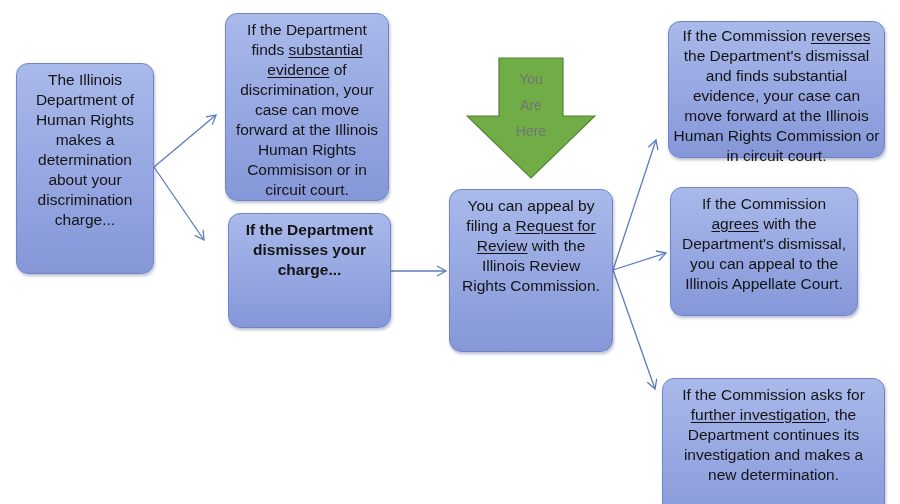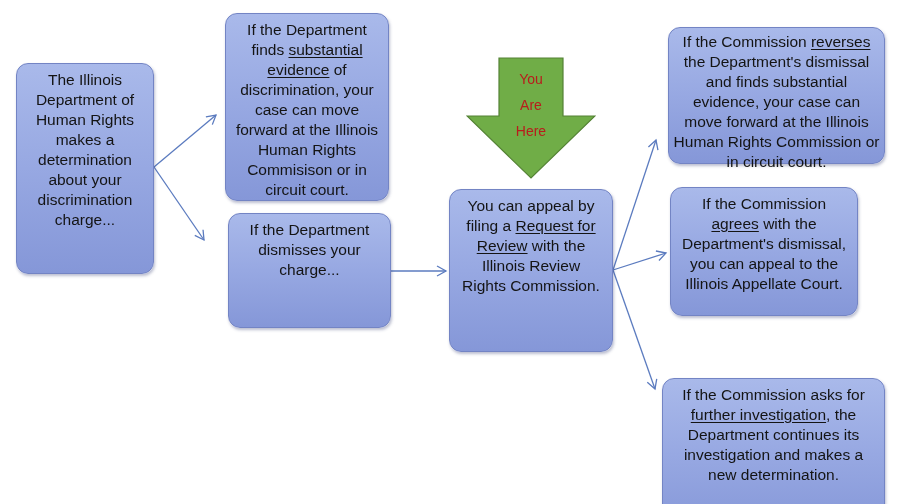--- a/index.html
+++ b/index.html
@@ -14,30 +14,30 @@
     border: 1px solid #7384c4;
     box-shadow: 1px 2px 3px rgba(60, 70, 120, 0.35);
     display: flex; align-items: flex-start; justify-content: center;
     text-align: center; color: #141414;
     font-size: 15.5px; line-height: 20px; padding: 6px 8px;
   }
   .box .txt { display: block; }
   .u { text-decoration: underline; text-underline-offset: 2px; }
   #b1 { left: 16px; top: 63px; width: 138px; height: 211px; padding: 6px 15px; }
   #b2 { left: 225px; top: 13px; width: 164px; height: 188px; }
-  #b3 { left: 228px; top: 213px; width: 163px; height: 115px; }
+  #b3 { left: 228px; top: 213px; width: 163px; height: 115px; font-weight: bold; }
   #b4 { left: 449px; top: 189px; width: 164px; height: 163px; }
-  #b5 { left: 668px; top: 27px; width: 217px; height: 137px; padding: 4px 4px; }
+  #b5 { left: 668px; top: 21px; width: 217px; height: 137px; padding: 4px 4px; }
   #b6 { left: 670px; top: 187px; width: 188px; height: 129px; }
   #b7 { left: 662px; top: 334px; width: 223px; height: 154px; margin-top: 44px; }
   #arrows { position: absolute; left: 0; top: 0; }
   #here-arrow { position: absolute; left: 466px; top: 57px; width: 130px; height: 122px; }
   #here-text {
     position: absolute; left: 496px; top: 66px; width: 70px; text-align: center;
-    font-size: 14px; line-height: 26px; color: #b91c1c;
+    font-size: 14px; line-height: 26px; color: #737373;
   }
 </style>
 </head>
 <body>
 
 <svg id="arrows" width="900" height="504">
   <defs>
     <marker id="ah" markerWidth="12" markerHeight="12" refX="10" refY="6" orient="auto" markerUnits="userSpaceOnUse">
       <path d="M1,1 L10,6 L1,11" fill="none" stroke="#5b7bbf" stroke-width="1.3"></path>
     </marker>

